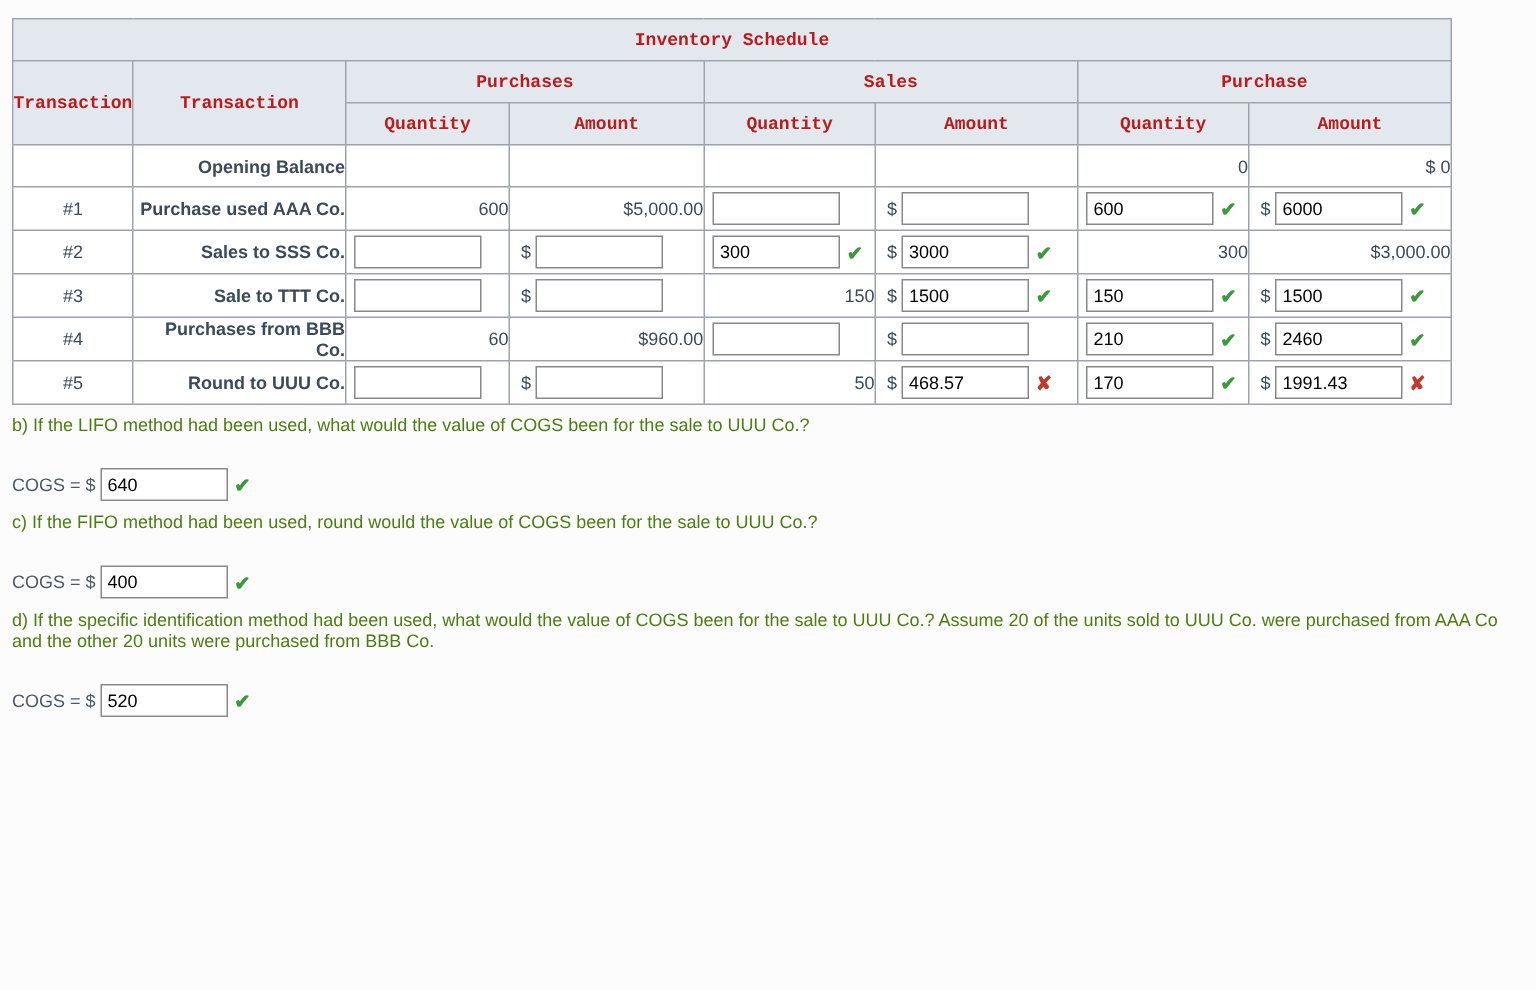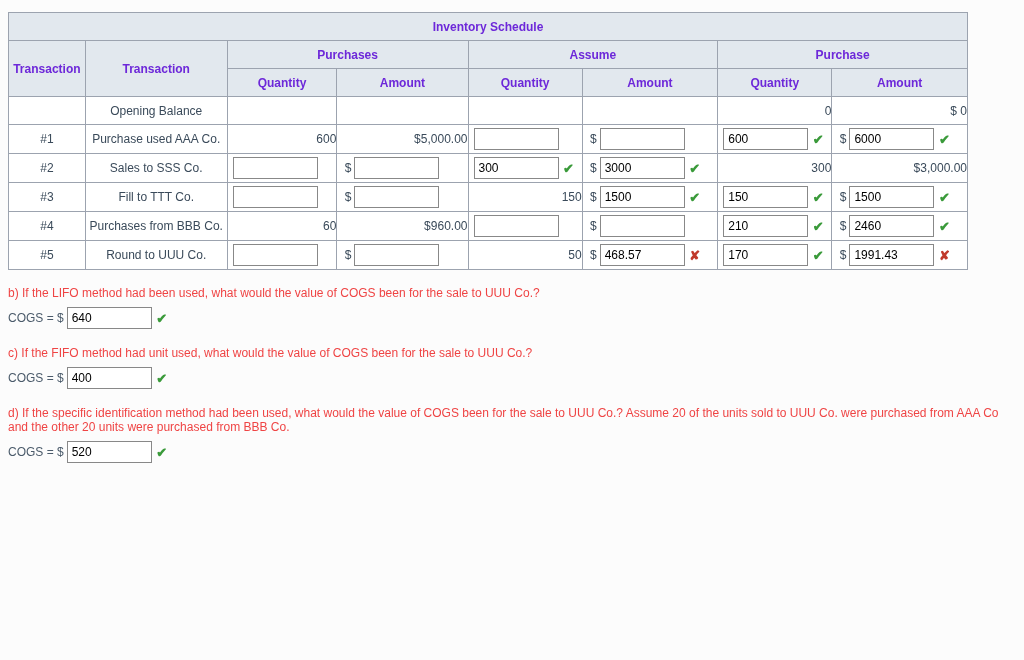--- a/index.html
+++ b/index.html
@@ -31,31 +31,32 @@
     color: #3a4a5a;
     background: #fff;
     height: 28px;
     box-sizing: border-box;
     vertical-align: middle;
   }
   table.schedule th {
     background: #e2e8ee;
     font-weight: bold;
     text-align: center;
-    color: #6d28d9;
+    color: #b91c1c;
+    font-family: Liberation Mono, monospace;
   }
   .title-row th {
     background: #d0d8e0;
   }
   .col-trans { width: 80px; }
   .col-desc { width: 170px; }
   .col-q { width: 115px; }
   .col-a { width: 140px; }
   td.center { text-align: center; }
-  td.left { text-align: center; padding-left: 4px; }
+  td.left { text-align: right; padding-left: 4px; font-weight: bold; }
   td.pad { padding: 4px 6px; }
   .inp {
     width: 75px;
     height: 18px;
     font-size: 12px;
     border: 1px solid #888;
     text-align: left;
     padding: 1px 4px;
     margin: 1px;
     box-sizing: content-box;
@@ -73,46 +74,46 @@
     display: inline-flex;
     justify-content: center;
     font-weight: bold;
     font-size: 13px;
   }
   .mark.ok { color: #3a9a3a; }
   .mark.bad { color: #c0392b; }
   .dollar { width: 10px; display: inline-block; text-align: right; }
   .static-num { text-align: right; padding-right: 6px; }
   .question {
-    margin-top: 16px;
-    color: #ef4444;
+    margin-top: 6px;
+    color: #4d7c0f;
   }
   .answer-line {
-    margin-top: 6px;
+    margin-top: 21px;
     display: flex;
     align-items: center;
     gap: 2px;
   }
 </style>
 </head>
 <body>
 
 <div class="instructions">
 </div>
 
 <table class="schedule">
   <tbody>
       <tr class="title-row">
     <th colspan="8">Inventory Schedule</th>
   </tr>
   <tr>
     <th class="col-trans" rowspan="2">Transaction</th>
     <th class="col-desc" rowspan="2">Transaction</th>
     <th colspan="2">Purchases</th>
-    <th colspan="2">Assume</th>
+    <th colspan="2">Sales</th>
     <th colspan="2">Purchase</th>
   </tr>
   <tr>
     <th class="col-q">Quantity</th>
     <th class="col-a">Amount</th>
     <th class="col-q">Quantity</th>
     <th class="col-a">Amount</th>
     <th class="col-q">Quantity</th>
     <th class="col-a">Amount</th>
   </tr>
@@ -185,21 +186,21 @@
             <input class="inp" value="3000" style="">
             <span class="mark ok">✔</span>
           </div>
         </td>
     <td class="static-num">300</td>
     <td class="static-num">$3,000.00</td>
   </tr>
 
   <tr>
     <td class="center">#3</td>
-    <td class="left">Fill to TTT Co.</td>
+    <td class="left">Sale to TTT Co.</td>
     <td class="pad">
           <div class="cellwrap">
             <input class="inp" style="">
           </div>
         </td>
     <td class="pad">
           <div class="cellwrap">
             <span class="dollar">$</span>
             <input class="inp" style="">
           </div>
@@ -297,21 +298,21 @@
 </tbody>
   </table>
 
 <div class="question">b) If the LIFO method had been used, what would the value of COGS been for the sale to UUU Co.?</div>
 <div class="answer-line">
   <span>COGS = $</span>
   <input class="inp" value="640" style="">
   <span class="mark ok">✔</span>
 </div>
 
-<div class="question">c) If the FIFO method had unit used, what would the value of COGS been for the sale to UUU Co.?</div>
+<div class="question">c) If the FIFO method had been used, round would the value of COGS been for the sale to UUU Co.?</div>
 <div class="answer-line">
   <span>COGS = $</span>
   <input class="inp" value="400" style="">
   <span class="mark ok">✔</span>
 </div>
 
 <div class="question">d) If the specific identification method had been used, what would the value of COGS been for the sale to UUU Co.? Assume 20 of the units sold to UUU Co. were purchased from AAA Co and the other 20 units were purchased from BBB Co.</div>
 <div class="answer-line">
   <span>COGS = $</span>
   <input class="inp" value="520" style="">

